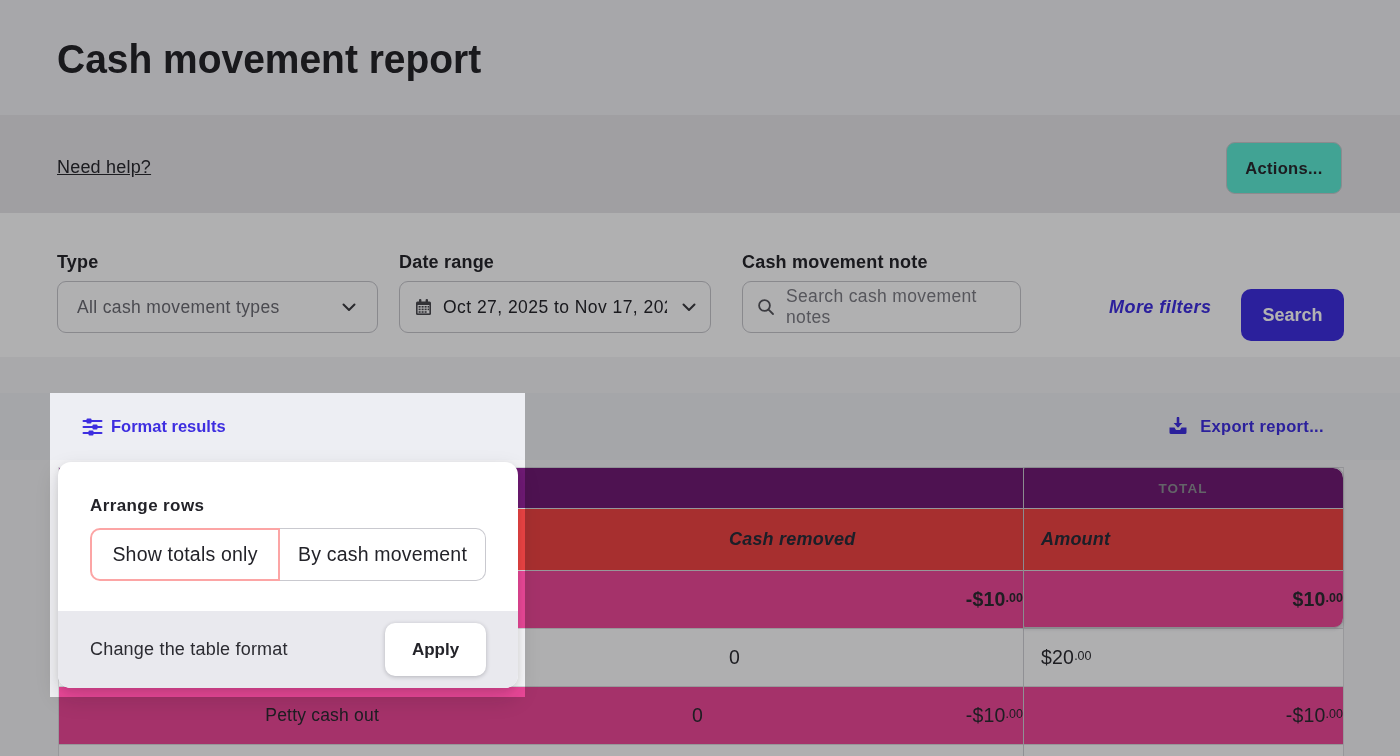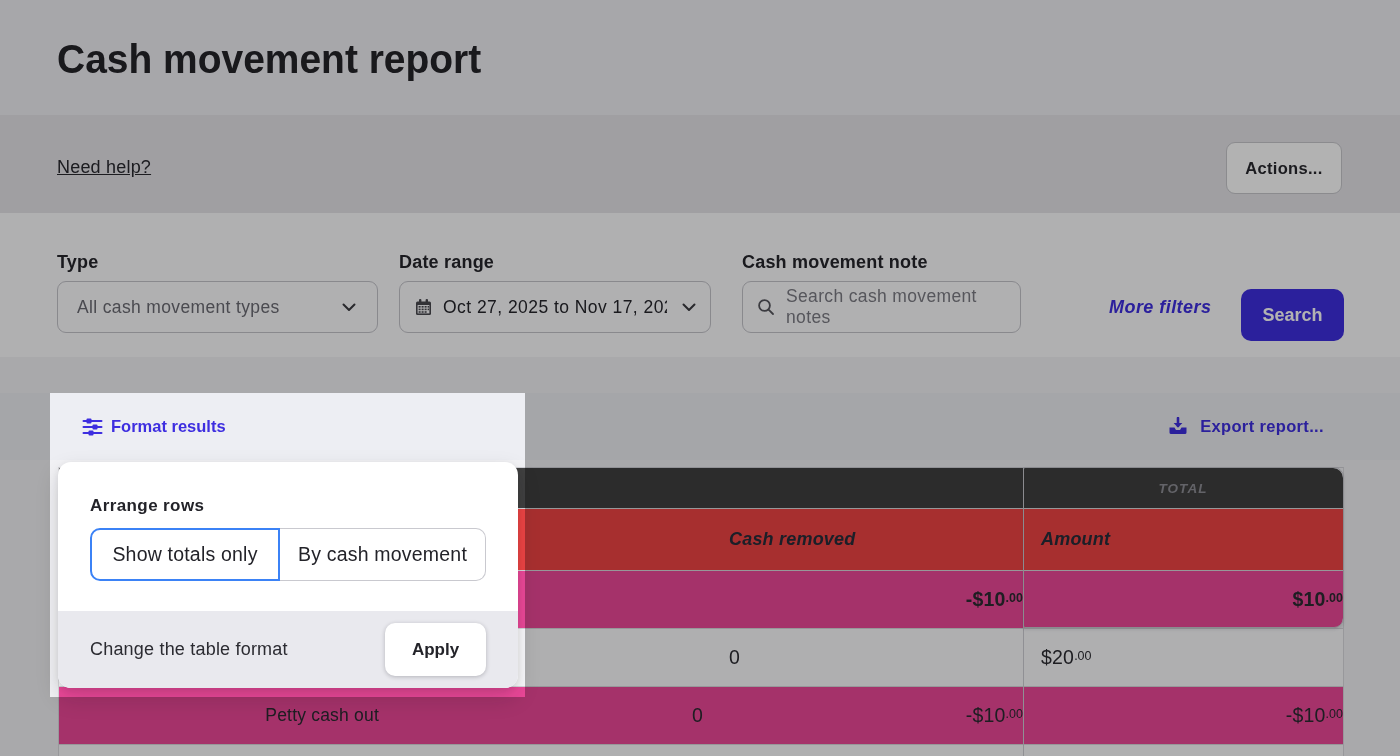--- a/index.html
+++ b/index.html
@@ -9,21 +9,21 @@
 
   
   .title-band   { position:absolute; left:0; top:0;    width:1400px; height:115px; background:#f0eff4; }
   .toolbar-band { position:absolute; left:0; top:115px; width:1400px; height:98px;  background:#e5e4e9; }
   .filter-band  { position:absolute; left:0; top:213px; width:1400px; height:144px; background:#fcfcfe; }
   .content      { position:absolute; left:0; top:357px; width:1400px; height:399px; background:#f2f2f5; }
 
   .page-title { position:absolute; left:57px; top:37px; font-size:41px; line-height:1.1; font-weight:700; color:#242429; letter-spacing:0; transform:scaleX(0.95); transform-origin:left top; }
 
   .need-help { position:absolute; left:57px; top:42px; font-size:18px; letter-spacing:0.2px; color:#29292f; text-decoration:underline; cursor:pointer; }
-  .actions-btn { position:absolute; left:1226px; top:27px; width:116px; height:52px; background:#ffffff; border:1px solid #c7c7cc;
+  .actions-btn { position:absolute; left:1226px; top:27px; width:116px; height:52px; background:#5eead4; border:1px solid #c7c7cc;
     border-radius:9px; font-size:16.5px; letter-spacing:0.3px; font-weight:700; color:#29292f; display:flex; align-items:center; justify-content:center; cursor:pointer; }
 
   
   .f-label { position:absolute; font-size:18px; font-weight:700; letter-spacing:0.2px; color:#26262c; }
   .f-box { position:absolute; top:68px; height:52px; border:1px solid #c4c4ca; border-radius:9px; display:flex; align-items:center; background:transparent; }
   .f-type  { left:57px;  width:321px; padding:0 21px 0 19px; justify-content:space-between; }
   .f-date  { left:399px; width:312px; padding:0 14px 0 14px; }
   .f-date .chev { margin-left:auto; }
   .f-note  { left:742px; width:279px; padding:0 14px; }
   .f-type .val { font-size:17.5px; letter-spacing:0.35px; color:#6b6b73; }
@@ -42,21 +42,21 @@
   .export-report { position:absolute; right:76px; top:0; height:67px; display:flex; align-items:center; gap:12px;
      font-size:16.5px; font-weight:700; color:#3e2ee0; cursor:pointer; }
 
   
   .rtable { position:absolute; left:58px; top:467px; width:1286px; border-top:1px solid #d2d2d7; border-left:1px solid #dadade; border-right:1px solid #dadade; }
   .trow { display:flex; width:100%; }
   .trow + .trow { border-top:1px solid #d8d8dc; }
   .t-group { height:40px; }
   .t-head  { height:62px; }
   .t-data  { height:58px; }
-  .t-group .tcell { background:#404040;font-style:italic; }
+  .t-group .tcell { background:#701a75; }
   .t-head .tcell { background:#ef4444;font-style:italic; }
   .t-data.shaded .tcell { background:#ec4899;justify-content:flex-end; }
   .t-data.plain .tcell { background:#fbfbfd; }
   .t-group .tcell:last-child { border-top-right-radius:10px; }
   .t-data.bold .tcell:last-child { border-bottom-right-radius:10px; }
   .tcell { flex:0 0 auto; display:flex; align-items:center; padding-left:26px; }
   .tcell.c3 { padding-left:18px; }
   .t-group .tcell { justify-content:center; padding-left:0; font-size:13.5px; font-weight:700; letter-spacing:1.1px; color:#8e8e95; }
   .t-head .tcell { font-size:18px; font-weight:700; letter-spacing:0.2px; color:#272d3a; }
   .t-data .tcell { font-size:19.5px; letter-spacing:0.2px; color:#2b2b31; }
@@ -70,21 +70,21 @@
   
   .spotlight { position:absolute; left:50px; top:393px; width:475px; height:304px; box-shadow:0 0 0 3000px rgba(0,0,0,0.30); z-index:50; pointer-events:none; }
 
   
   .popover { position:absolute; left:58px; top:462px; width:460px; z-index:60; background:#ffffff; border-radius:13px;
      box-shadow:0 10px 22px rgba(15,15,25,0.17), 0 2px 6px rgba(15,15,25,0.08); overflow:hidden; }
   .pop-body { padding:34px 32px 30px 32px; }
   .pop-heading { font-size:17px; font-weight:700; color:#232329; margin-bottom:12px; letter-spacing:0.4px; }
   .seg { display:flex; width:396px; height:53px; }
   .seg-btn { display:flex; align-items:center; justify-content:center; font-family:"Liberation Sans",sans-serif; font-size:19.5px; letter-spacing:0.2px; color:#232329; background:#fff; cursor:pointer; }
-  .seg-btn.sel { width:190px; border:2px solid #3b82f6; border-radius:10px 0 0 10px; position:relative; z-index:2; }
+  .seg-btn.sel { width:190px; border:2px solid #fca5a5; border-radius:10px 0 0 10px; position:relative; z-index:2; }
   .seg-btn.unsel { width:206px; border:1px solid #c9c9cf; border-left:none; border-radius:0 10px 10px 0; }
   .pop-footer { height:77px; background:#e9e9ee; display:flex; align-items:center; justify-content:space-between; padding:0 32px;gap:12px; }
   .pop-footer .msg { font-size:18px; letter-spacing:0.2px; color:#2b2b31; }
   .apply-btn { width:101px; height:53px; background:#ffffff; border:none; border-radius:10px; font-family:"Liberation Sans",sans-serif; font-size:17px; font-weight:700; color:#232329;
      box-shadow:0 1px 4px rgba(20,20,30,0.25); cursor:pointer; display:flex; align-items:center; justify-content:center; }
 
   .icon { display:inline-flex; flex:0 0 auto; }
 </style>
 </head>
 <body>

